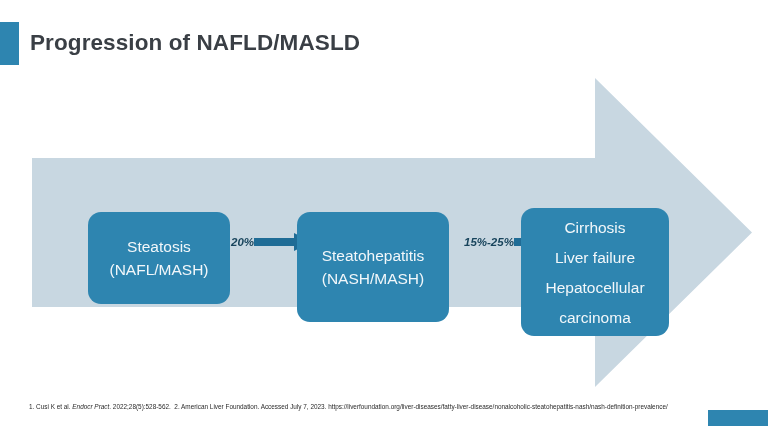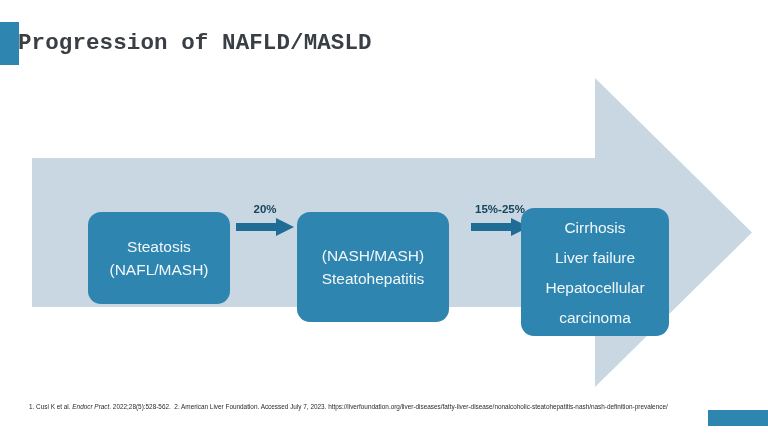--- a/index.html
+++ b/index.html
@@ -20,31 +20,30 @@
   #title-accent-bar {
     position: absolute;
     left: 0px;
     top: 22px;
     width: 19px;
     height: 43px;
     background: #2E85B0;
   }
   #page-title {
     position: absolute;
-    left: 18px;
+    left: 30px;
     top: 23px;
     width: 600px;
     height: 40px;
     line-height: 40px;
     font-size: 22.5px;
     font-weight: bold;
     color: #3A3F45;
     letter-spacing: 0.1px;
     white-space: nowrap;
-    font-family: Liberation Mono, monospace;
   }
 
   
   #progression-arrow-shape {
     position: absolute;
     left: 32px;
     top: 78px;
     width: 720px;
     height: 309px;
   }
@@ -94,23 +93,24 @@
     line-height: 25px;
   }
   #stage-box-3 .stage-line {
     margin: 2.5px 0;
   }
 
   
   .connector {
     position: absolute;
     display: flex;
-    flex-direction: column;
-    align-items: center;
+    flex-direction: row;
+    align-items: flex-end;
     justify-content: flex-start;
+    font-style: italic;
   }
   .connector-label {
     font-size: 11.5px;
     font-weight: bold;
     color: #18445C;
     white-space: nowrap;
     margin-bottom: 3px;
   }
   .connector-arrow svg {
     display: block;
@@ -173,22 +173,22 @@
 <div class="connector" id="connector-1">
   <span class="connector-label">20%</span>
   <span class="connector-arrow">
     <svg width="58" height="18" viewBox="0 0 58 18" xmlns="http://www.w3.org/2000/svg">
       <polygon points="0,5 40,5 40,0 58,9 40,18 40,13 0,13" fill="#1F6C96"></polygon>
     </svg>
   </span>
 </div>
 
 <div class="stage-box" id="stage-box-2">
+  <span class="stage-line">Steatohepatitis</span>
   <span class="stage-line">(NASH/MASH)</span>
-  <span class="stage-line">Steatohepatitis</span>
 </div>
 
 <div class="connector" id="connector-2">
   <span class="connector-label">15%-25%</span>
   <span class="connector-arrow">
     <svg width="58" height="18" viewBox="0 0 58 18" xmlns="http://www.w3.org/2000/svg">
       <polygon points="0,5 40,5 40,0 58,9 40,18 40,13 0,13" fill="#1F6C96"></polygon>
     </svg>
   </span>
 </div>

